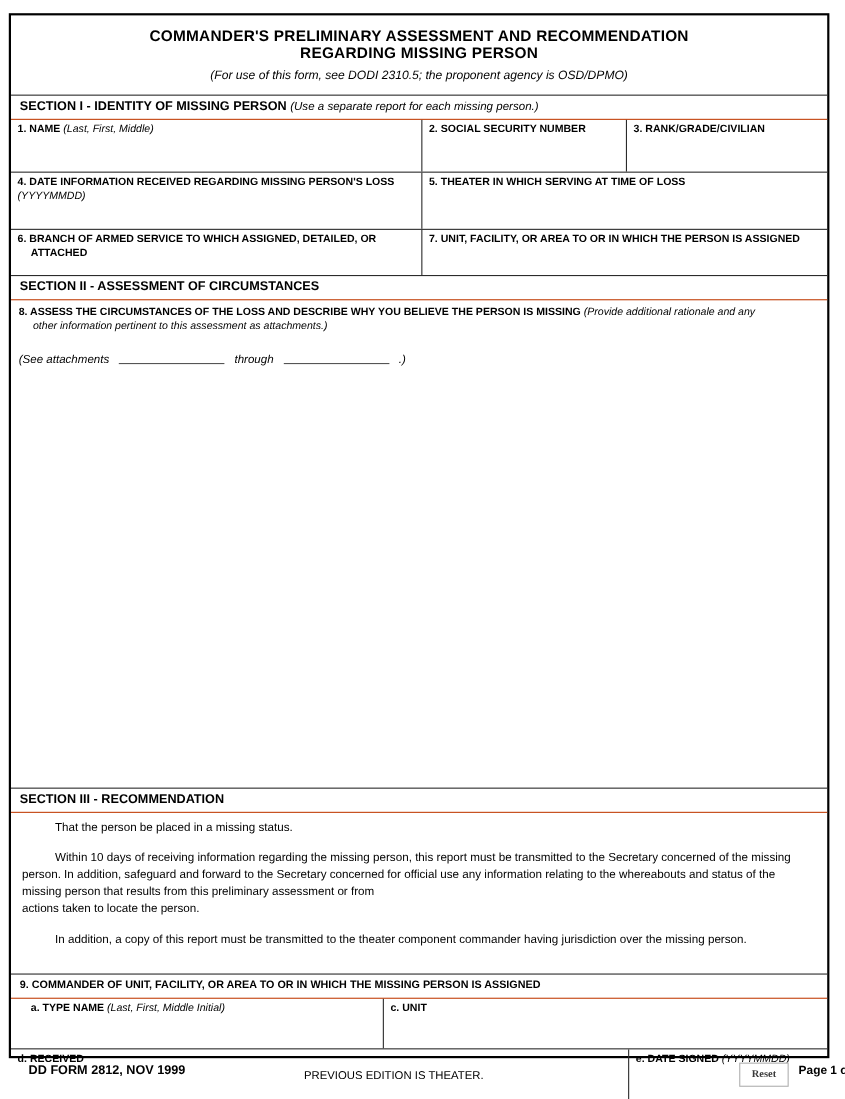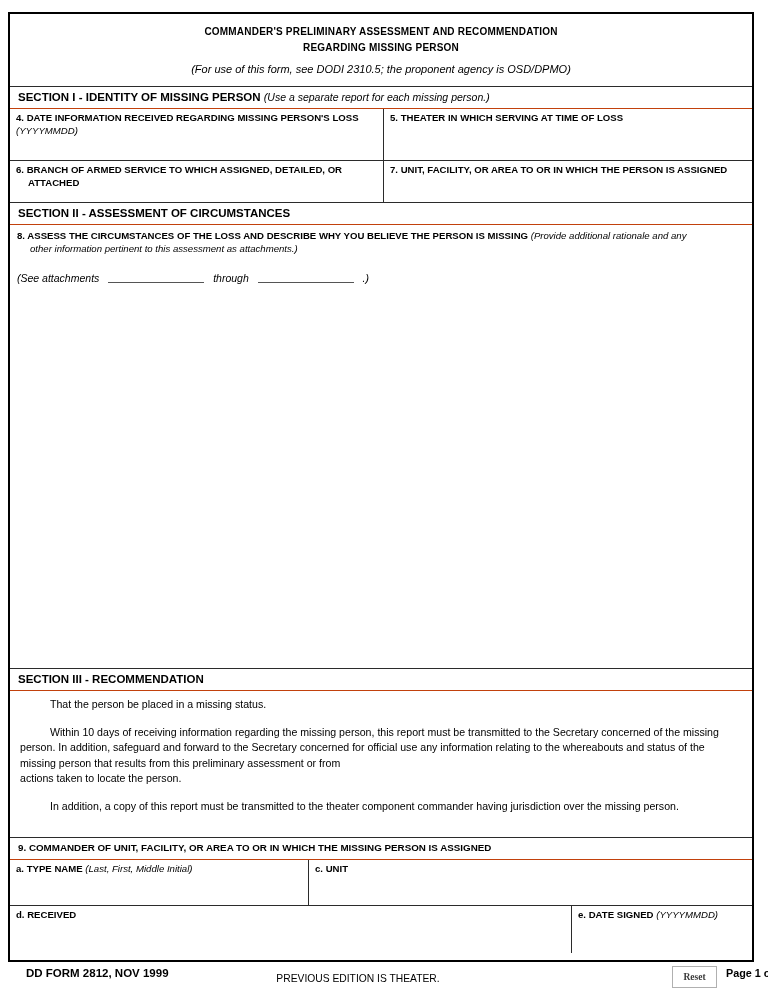--- a/index.html
+++ b/index.html
@@ -42,21 +42,21 @@
     border-right: 1px solid #2b2b2b;
   }
 
   
   .title-block {
     padding: 10px 12px 9px 12px;
     text-align: center;
     border-bottom: 1px solid #2b2b2b;
   }
   .title-line {
-    font-size: 10px;
+    font-size: 14px;
     font-weight: bold;
     letter-spacing: 0.2px;
     line-height: 16px;
   }
   .title-sub {
     font-size: 11px;
     font-style: italic;
     line-height: 16px;
     margin-top: 5px;
   }
@@ -216,20 +216,37 @@
       <div class="title-line">COMMANDER'S PRELIMINARY ASSESSMENT AND RECOMMENDATION</div>
       <div class="title-line">REGARDING MISSING PERSON</div>
       <div class="title-sub">(For use of this form, see DODI 2310.5; the proponent agency is OSD/DPMO)</div>
     </div>
 
     <div class="section-bar">
       <span>SECTION I - IDENTITY OF MISSING PERSON</span>
       <span class="note">(Use a separate report for each missing person.)</span>
     </div>
 
+    <div class="row" style="height:47px;">
+      <div class="cell vrule" style="width:374px;">
+        <div class="cell-label">
+          <span>1. NAME</span>
+          <span class="it">(Last, First, Middle)</span>
+        </div>
+        <div class="cell-value"></div>
+      </div>
+      <div class="cell vrule" style="width:186px;">
+        <div class="cell-label">2. SOCIAL SECURITY NUMBER</div>
+        <div class="cell-value"></div>
+      </div>
+      <div class="cell" style="width:182px;">
+        <div class="cell-label">3. RANK/GRADE/CIVILIAN</div>
+        <div class="cell-value"></div>
+      </div>
+    </div>
 
     <div class="row" style="height:51px;">
       <div class="cell vrule" style="width:374px;">
         <div class="cell-label">
           <span>4. DATE INFORMATION RECEIVED REGARDING MISSING PERSON'S LOSS</span>
           <span class="it">(YYYYMMDD)</span>
         </div>
         <div class="cell-value"></div>
       </div>
       <div class="cell" style="width:368px;">
@@ -289,21 +306,21 @@
       <p>
         <span class="ind"></span><span>In addition, a copy of this report must be transmitted to the theater component commander having jurisdiction over the missing person.</span>
       </p>
     </div>
 
     <div class="section-bar" style="font-size:9.8px;">
       <span>9. COMMANDER OF UNIT, FACILITY, OR AREA TO OR IN WHICH THE MISSING PERSON IS ASSIGNED</span>
     </div>
 
     <div class="row" style="height:45px;">
-      <div class="cell vrule" style="width:299px;">
+      <div class="cell vrule" style="width:327px;margin-left:12px;">
         <div class="cell-label">
           <span>a. TYPE NAME</span>
           <span class="it">(Last, First, Middle Initial)</span>
         </div>
         <div class="cell-value"></div>
       </div>
       <div class="cell" style="width:322px;">
         <div class="cell-label">c. UNIT</div>
         <div class="cell-value"></div>
       </div>

